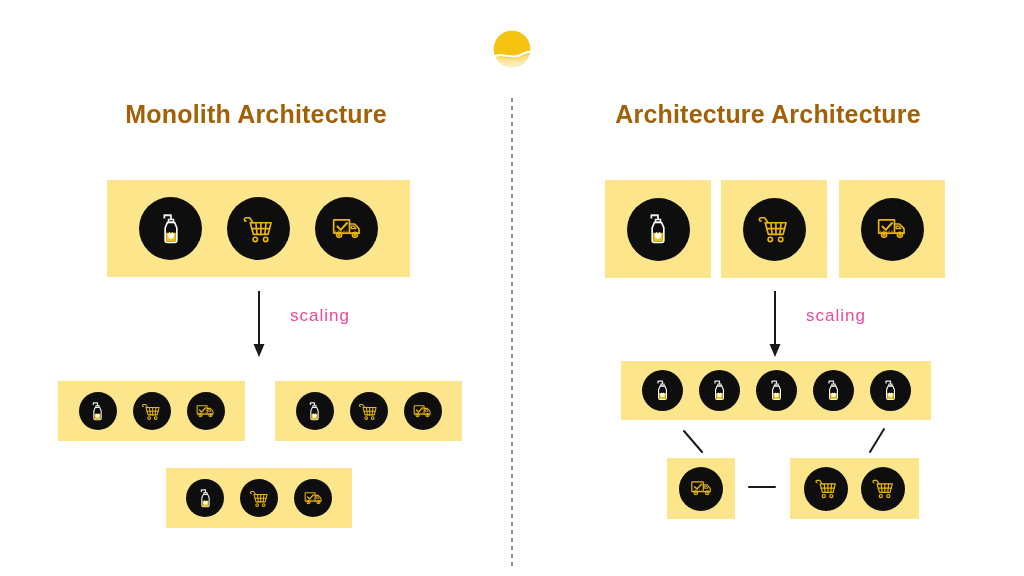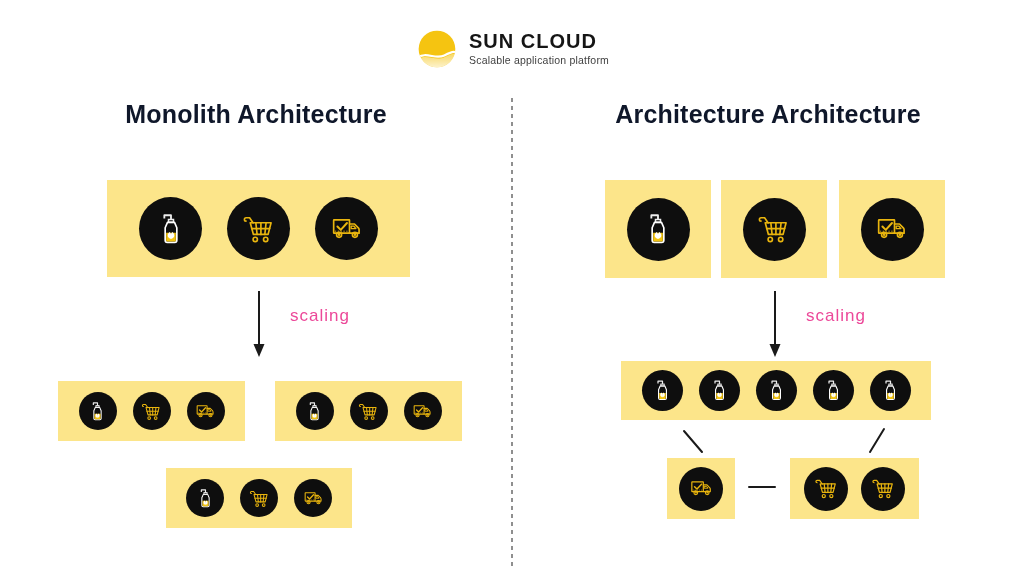--- a/index.html
+++ b/index.html
@@ -10,21 +10,21 @@
   .abs{position:absolute;}
   
   .logo{top:27px;left:50%;transform:translateX(-50%);display:flex;align-items:center;gap:10px;}
   .logo-text{display:flex;flex-direction:column;line-height:1.05;}
   .logo-title{font-size:20px;font-weight:bold;letter-spacing:1px;color:#151515;}
   .logo-sub{font-size:10.5px;color:#3f3f3f;margin-top:3px;letter-spacing:.2px;}
   
   .divider{left:511px;top:98px;width:2px;height:472px;
     background:repeating-linear-gradient(to bottom,#8f8f8f 0 4px,transparent 4px 8px);}
   
-  .sec-title{top:100px;width:512px;text-align:center;font-size:25px;font-weight:bold;color:#0f172a;letter-spacing:.2px;}
+  .sec-title{top:100px;width:512px;text-align:center;font-size:25px;font-weight:bold;color:#a16207;letter-spacing:.2px;}
   .t-left{left:0;} .t-right{left:512px;}
   
   .yblock{background:#FCE58A;display:flex;align-items:center;justify-content:center;}
   .circ{background:#0e0e0e;border-radius:50%;display:flex;align-items:center;justify-content:center;flex:0 0 auto;}
   .b-lg .circ{width:63px;height:63px;} .b-lg{gap:25px;}
   .b-sm .circ{width:38px;height:38px;} .b-sm{gap:16px;}
   .b-row .circ{width:41px;height:41px;} .b-row{gap:16px;}
   .b-bot .circ{width:44px;height:44px;} .b-bot{gap:13px;}
   .b-lg .ic{width:40px;height:40px;}
   .b-sm .ic{width:25px;height:25px;}
@@ -99,24 +99,20 @@
         <stop offset="0" stop-color="#ffffff" stop-opacity="0.35"></stop>
         <stop offset="1" stop-color="#ffffff" stop-opacity="0.9"></stop>
       </linearGradient>
     </defs>
     <circle cx="24" cy="24" r="20" fill="#F5C411"></circle>
     <g clip-path="url(#sunclip)">
       <path d="M2 36 C 12 28, 22 38, 32 33 S 44 28, 48 32 L48 48 L0 48 Z" fill="url(#sunfade)"></path>
       <path d="M2 34 C 12 26, 22 36, 32 31 S 44 26, 48 30" stroke="#ffffff" stroke-width="2.4" fill="none"></path>
     </g>
   </svg>
-  <div class="logo-text">
-    <span class="logo-title">SUN CLOUD</span>
-    <span class="logo-sub">Scalable application platform</span>
-  </div>
 </div>
 
 <div class="abs divider"></div>
 
 <div class="abs sec-title t-left">Monolith Architecture</div>
 
 <div class="abs yblock b-lg mono-main">
     <span class="circ">
       <svg class="ic" viewBox="0 0 48 48">
         <use href="#i-product"></use>

